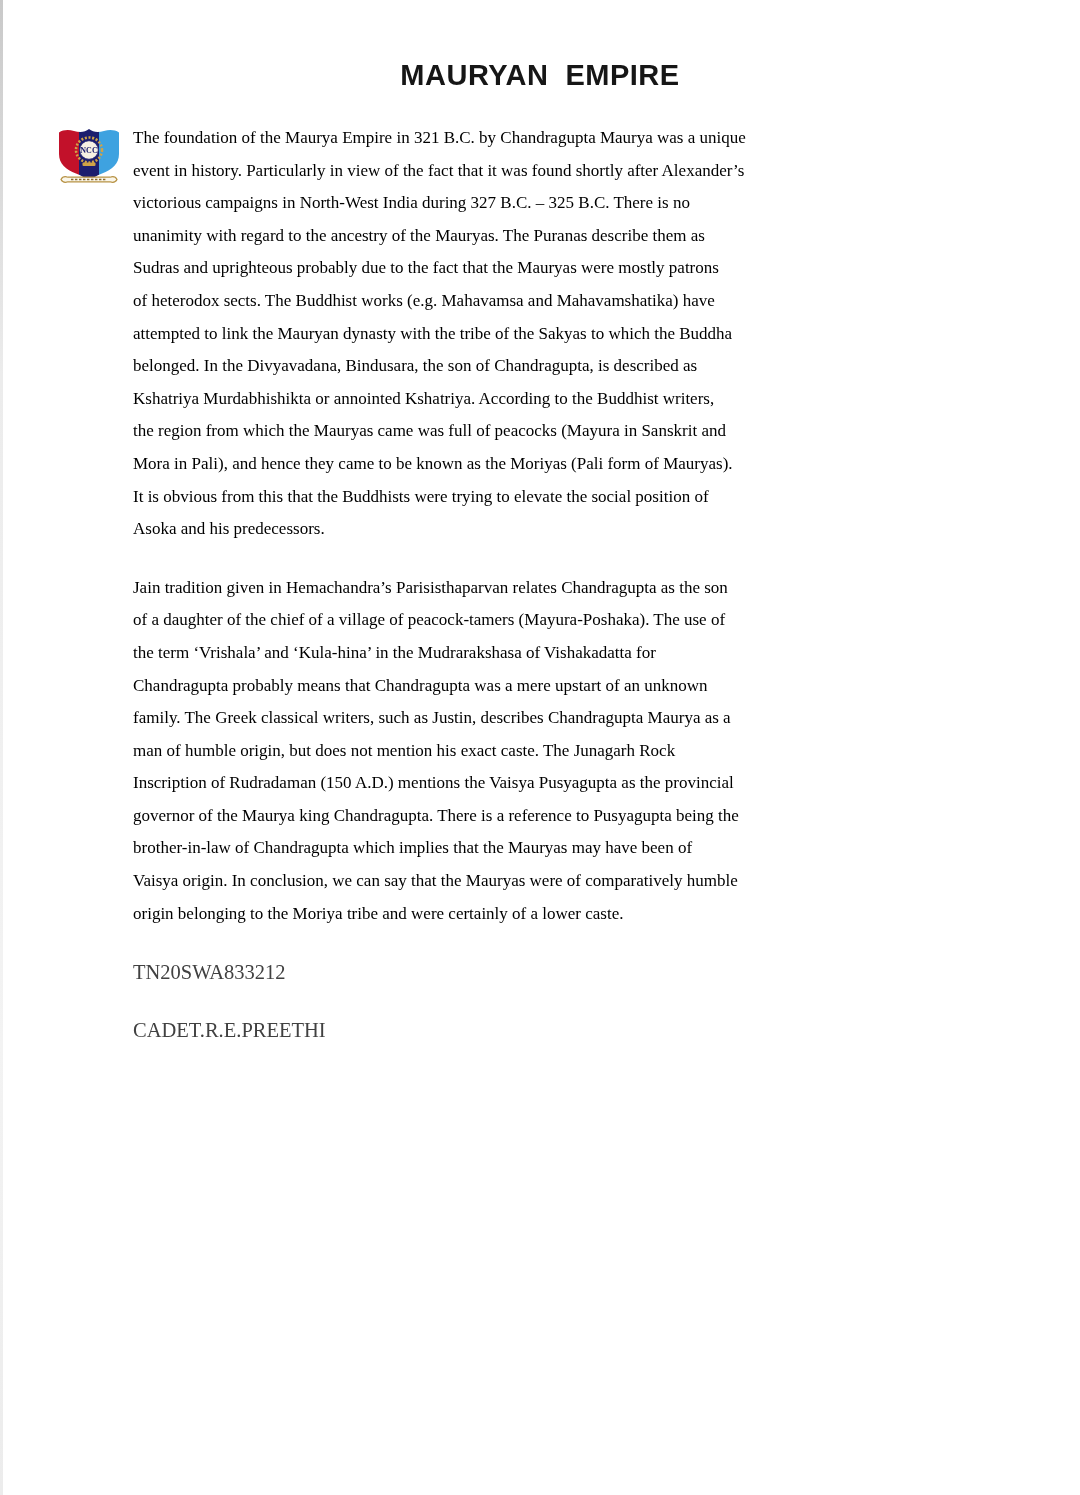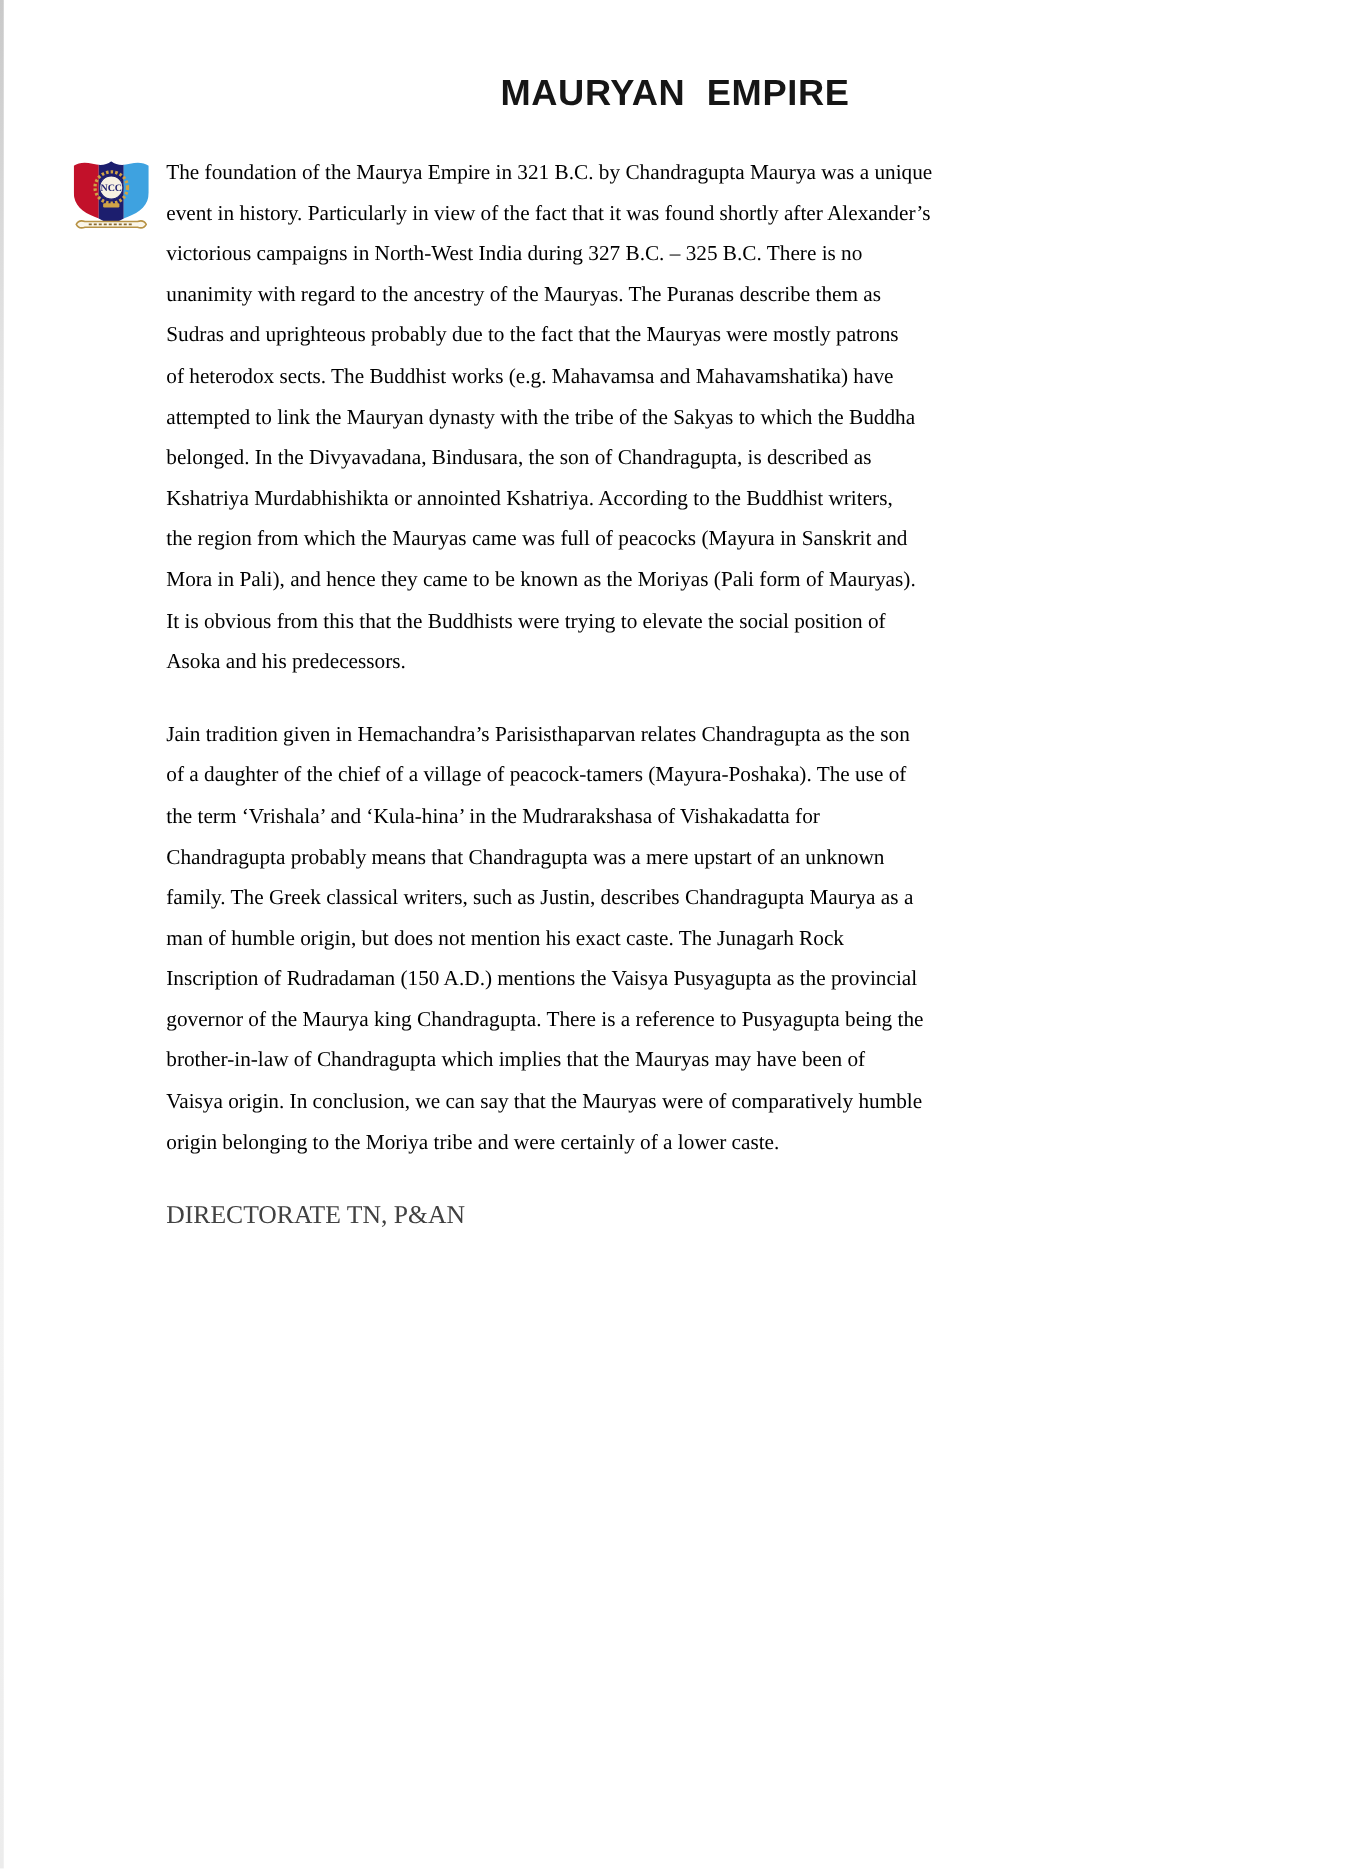--- a/index.html
+++ b/index.html
@@ -88,17 +88,18 @@
       <line x1="15" y1="53.5" x2="51" y2="53.5" stroke="#8a6b2f" stroke-width="1.5" stroke-dasharray="2.4 1.6"></line>
     </svg>
   </div>
 
   <h1 class="title">MAURYAN  EMPIRE</h1>
 
   <main class="content">
     <p class="para">The foundation of the Maurya Empire in 321 B.C. by Chandragupta Maurya was a unique<br>event in history. Particularly in view of the fact that it was found shortly after Alexander’s<br>victorious campaigns in North-West India during 327 B.C. – 325 B.C. There is no<br>unanimity with regard to the ancestry of the Mauryas. The Puranas describe them as<br>Sudras and uprighteous probably due to the fact that the Mauryas were mostly patrons<br>of heterodox sects. The Buddhist works (e.g. Mahavamsa and Mahavamshatika) have<br>attempted to link the Mauryan dynasty with the tribe of the Sakyas to which the Buddha<br>belonged. In the Divyavadana, Bindusara, the son of Chandragupta, is described as<br>Kshatriya Murdabhishikta or annointed Kshatriya. According to the Buddhist writers,<br>the region from which the Mauryas came was full of peacocks (Mayura in Sanskrit and<br>Mora in Pali), and hence they came to be known as the Moriyas (Pali form of Mauryas).<br>It is obvious from this that the Buddhists were trying to elevate the social position of<br>Asoka and his predecessors.</p>
     <p class="para">Jain tradition given in Hemachandra’s Parisisthaparvan relates Chandragupta as the son<br>of a daughter of the chief of a village of peacock-tamers (Mayura-Poshaka). The use of<br>the term ‘Vrishala’ and ‘Kula-hina’ in the Mudrarakshasa of Vishakadatta for<br>Chandragupta probably means that Chandragupta was a mere upstart of an unknown<br>family. The Greek classical writers, such as Justin, describes Chandragupta Maurya as a<br>man of humble origin, but does not mention his exact caste. The Junagarh Rock<br>Inscription of Rudradaman (150 A.D.) mentions the Vaisya Pusyagupta as the provincial<br>governor of the Maurya king Chandragupta. There is a reference to Pusyagupta being the<br>brother-in-law of Chandragupta which implies that the Mauryas may have been of<br>Vaisya origin. In conclusion, we can say that the Mauryas were of comparatively humble<br>origin belonging to the Moriya tribe and were certainly of a lower caste.</p>
     <div>
-        <div class="sig-line">DIRECTORATE TN, P&amp;AN</div>
+        <div class="sig-line">TN20SWA833212</div>
+        <div class="sig-line">CADET.R.E.PREETHI</div>
       </div>
   </main>
 
 </div>
 
 </body></html>

